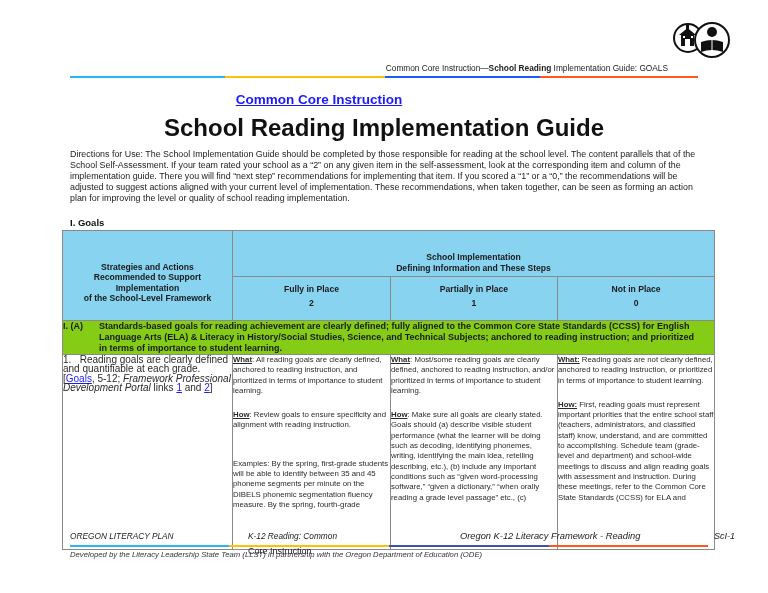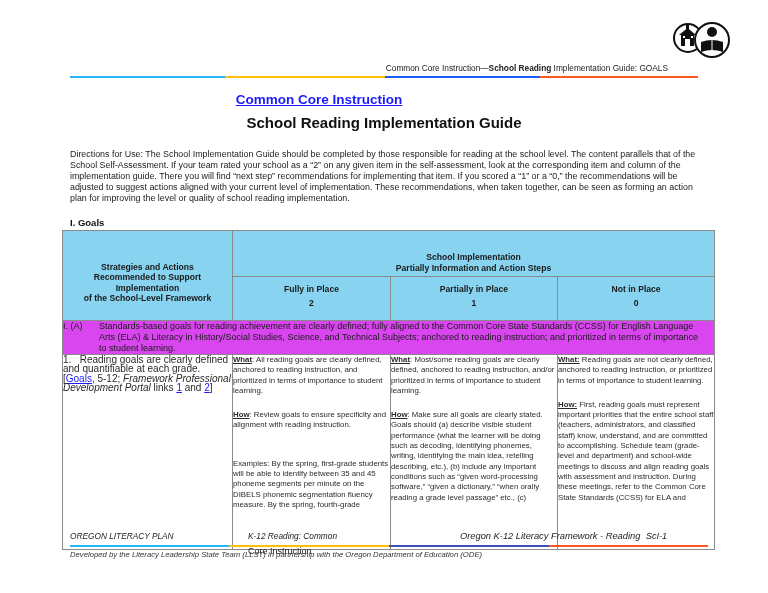--- a/index.html
+++ b/index.html
@@ -4,27 +4,27 @@
 <style>
   html, body { margin: 0; padding: 0; background: #ffffff; }
   body { width: 768px; height: 593px; position: relative; overflow: hidden; font-family: "Liberation Sans", sans-serif; color: #1a1a1a; }
   .page-header { position: absolute; left: 0; top: 0; width: 768px; height: 80px; text-decoration: underline; }
   .header-text { position: absolute; right: 100px; top: 63px; font-size: 8.3px; color: #222; white-space: nowrap; }
   .header-text b { font-weight: bold; }
   .color-bar { position: absolute; height: 2px; display: flex; }
   .color-bar span { display: block; height: 2px; }
   .logo { position: absolute; left: 668px; top: 20px; width: 64px; height: 40px; }
   .doc-subtitle { position: absolute; left: 0; width: 638px; top: 92px; text-align: center; font-size: 13.5px; font-weight: bold; color: #1a1aff; text-decoration: underline; }
-  .doc-title { position: absolute; left: 0; width: 768px; top: 114px; text-align: center; font-size: 15px; font-weight: bold; color: #111; }
+  .doc-title { position: absolute; left: 0; width: 768px; top: 114px; text-align: center; font-size: 24px; font-weight: bold; color: #111; }
   .directions { position: absolute; left: 70px; top: 149px; width: 640px; font-size: 8.9px; line-height: 11px; color: #222; }
   .section-heading { position: absolute; left: 70px; top: 217px; font-size: 9.5px; font-weight: bold; color: #111; }
   table.goals { position: absolute; left: 62px; top: 230px; width: 652px; border-collapse: collapse; table-layout: fixed; }
   table.goals td, table.goals th { border: 1px solid #8a8a8a; padding: 0; vertical-align: top; }
   .hdr { background: #87d3f0; font-weight: bold; font-size: 8.6px; text-align: center; line-height: 10.5px; color: #1a1a1a; }
-  .std-row td { background: #d946ef; font-weight: normal; font-size: 9px; line-height: 11px; padding: 2px 4px 2px 4px; }
+  .std-row td { background: #84cc16; font-weight: bold; font-size: 9px; line-height: 11px; padding: 2px 4px 2px 4px; }
   .std-row .label { display: inline-block; width: 36px; vertical-align: top; }
   .std-row .text { display: inline-block; width: 600px; vertical-align: top; }
   .cell { font-size: 7.8px; line-height: 10.3px; padding: 4px 8px 0 8px; color: #2a2a2a; }
   .cell u { font-weight: bold; text-align: right; }
   .left-cell { font-size: 10px; line-height: 9.3px; padding: 2px 4px; color: #2a2a2a; }
   .left-cell a { color: #1a1aff; text-decoration: underline; }
   .left-cell i { font-style: italic; }
   .gap { height: 14px; }
   .footer { position: absolute; left: 70px; top: 531px; width: 638px; font-size: 8.3px; font-style: italic; color: #222; }
   .footer-row { display: flex; position: relative; height: 12px; }
@@ -74,21 +74,21 @@
   <tbody>
       <tr>
     <td class="hdr" rowspan="2" style="vertical-align:middle; padding:18px 4px 4px;">
       <div>Strategies and Actions</div>
       <div>Recommended to Support</div>
       <div>Implementation</div>
       <div>of the School-Level Framework</div>
     </td>
     <td class="hdr" colspan="3" style="padding:21px 0 3px;">
       <div>School Implementation</div>
-      <div>Partially Information and Action Steps</div>
+      <div>Defining Information and These Steps</div>
     </td>
   </tr>
   <tr>
     <td class="hdr" style="padding:7px 0 11px;">
       <div>Fully in Place</div>
       <div style="margin-top:3px;">2</div>
     </td>
     <td class="hdr" style="padding:7px 0 12px;">
       <div>Partially in Place</div>
       <div style="margin-top:3px;">1</div>
@@ -130,21 +130,21 @@
   </table>
 
 <div class="footer">
   <div class="footer-row">
     <span style="left:0;">OREGON LITERACY PLAN</span>
     <span style="left:178px;">
         <span>K-12 Reading: Common </span>
         <span style="font-style:normal; font-size:9px;margin-top:15px;">Core Instruction</span>
       </span>
     <span style="left:390px; font-size:9.3px;">Oregon K-12 Literacy Framework - Reading</span>
-    <span style="left:576px; font-size:9px;">ScI-1</span>
+    <span style="left:644px; font-size:9px;">ScI-1</span>
   </div>
 </div>
 <div class="color-bar" style="left:70px; top:545px; width:638px;">
   <span style="width:159px; background:#29b6f6;"></span>
   <span style="width:160px; background:#ffc107;"></span>
   <span style="width:160px; background:#3f51b5;"></span>
   <span style="width:159px; background:#ff5722;"></span>
 </div>
 <div class="footer-dev">Developed by the Literacy Leadership State Team (LLST) in partnership with the Oregon Department of Education (ODE)</div>
 

